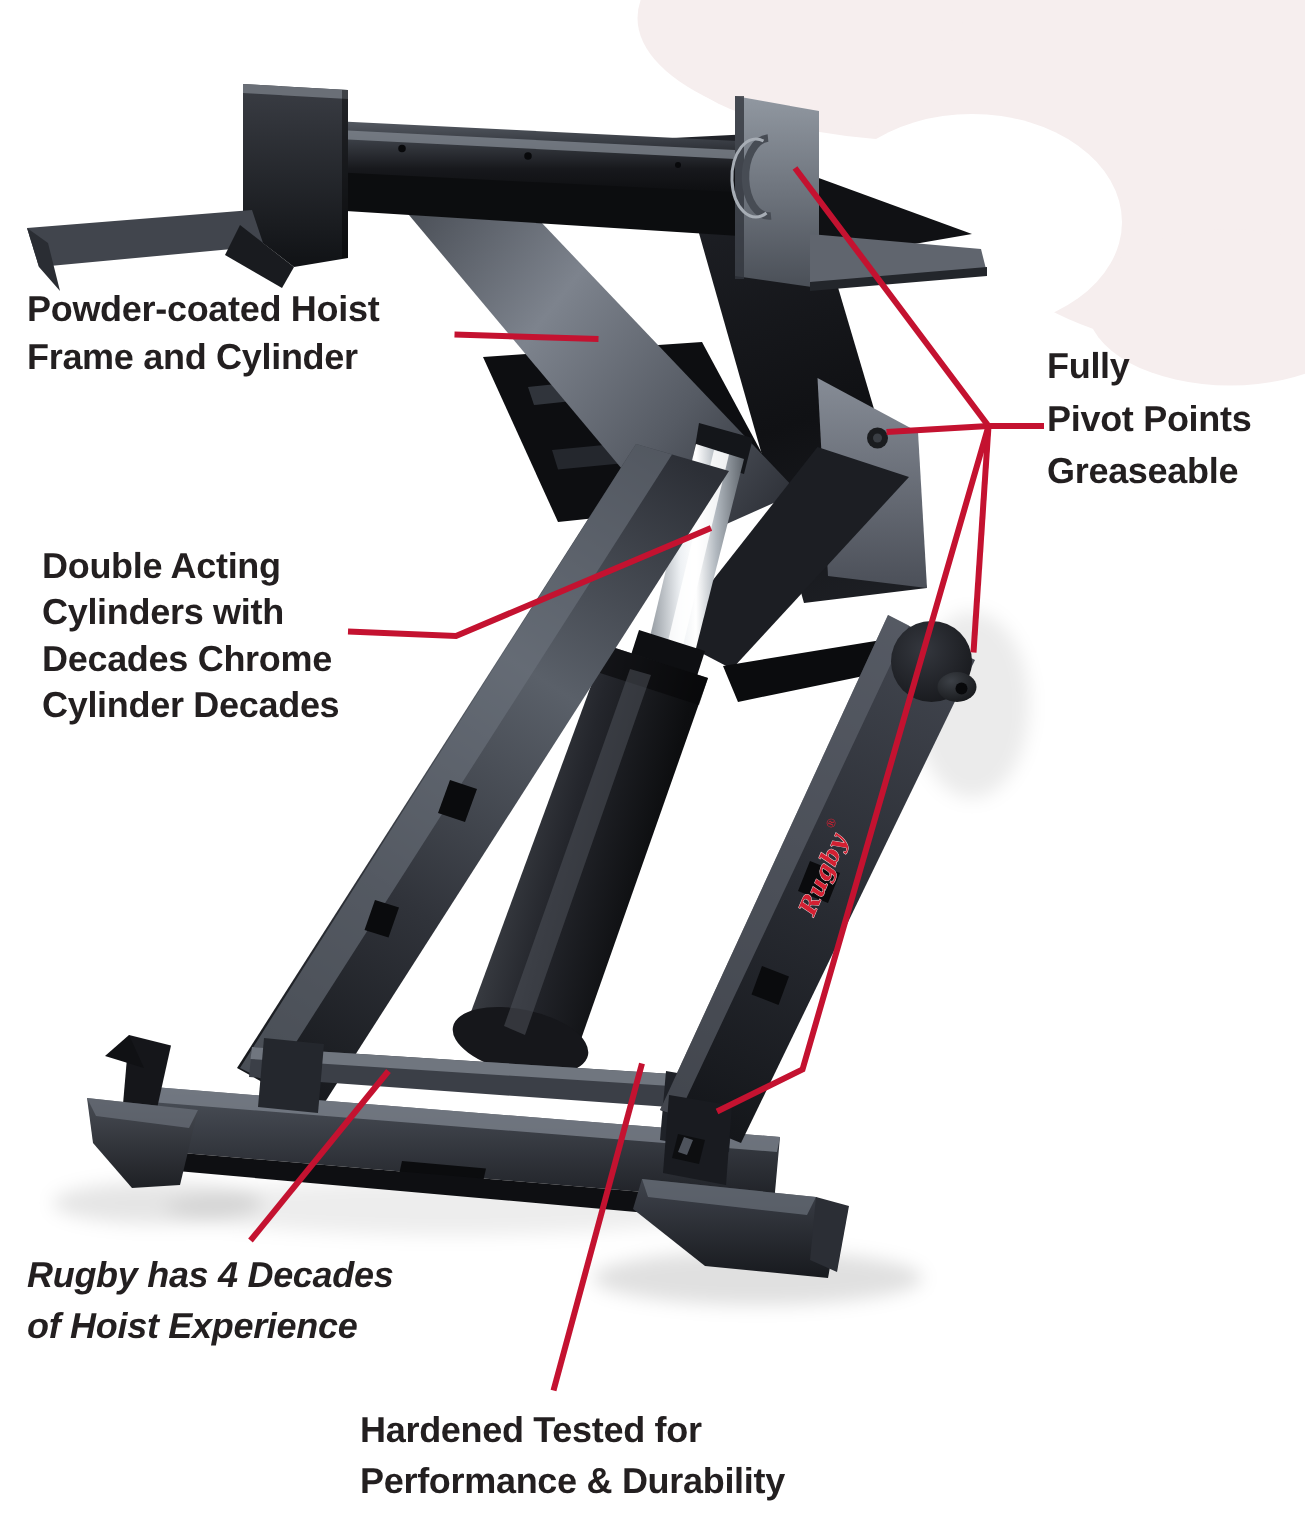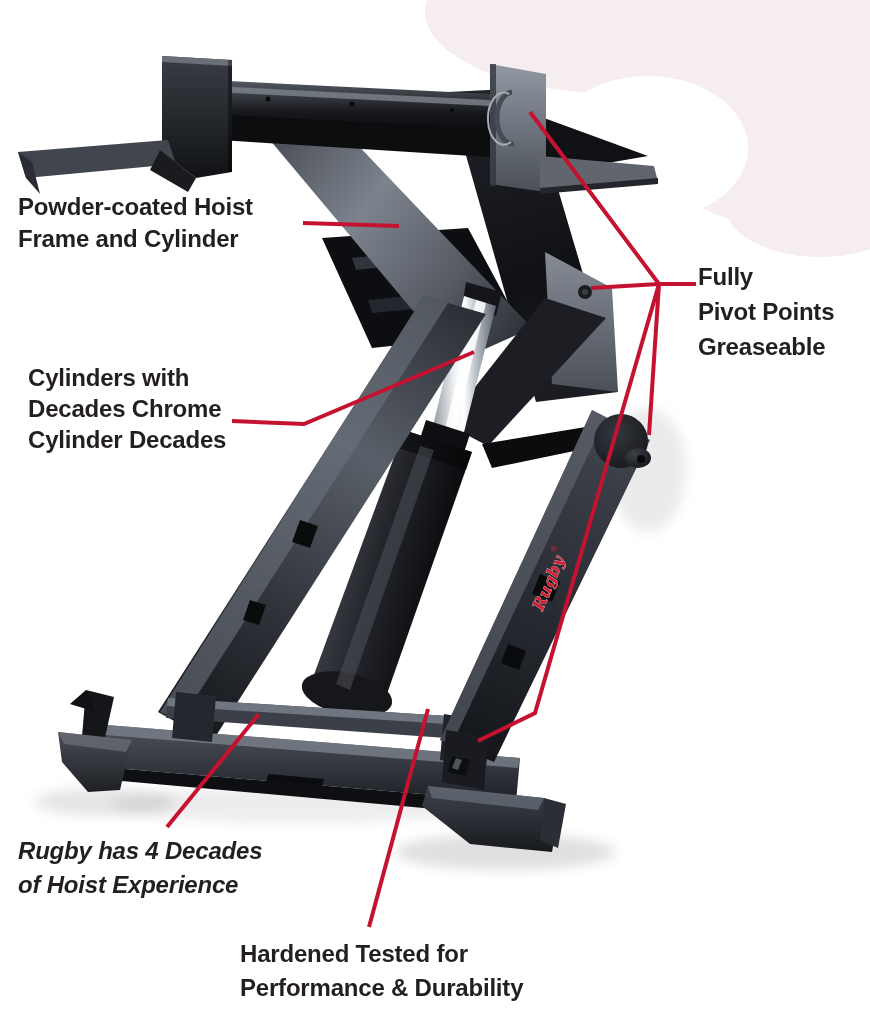--- a/index.html
+++ b/index.html
@@ -4,21 +4,21 @@
 <style>
   html,body{margin:0;padding:0;}
   body{width:870px;height:1024px;position:relative;overflow:hidden;
        font-family:"Liberation Sans","DejaVu Sans",sans-serif;}
   #stage{position:absolute;left:0;top:0;width:870px;height:1024px;}
   svg{position:absolute;left:0;top:0;}
   #annotations{position:absolute;left:0;top:0;width:870px;height:1024px;pointer-events:none;}
   .callout{position:absolute;font-weight:bold;font-size:24px;letter-spacing:-0.2px;white-space:nowrap;}
   .callout .ln{display:block;}
   .c-powder{left:18px;top:191px;line-height:32px;}
-  .c-grease{left:698px;top:227px;line-height:35px;margin-top:32px;}
+  .c-grease{left:698px;top:227px;line-height:35px;}
   .c-cyl{left:28px;top:362px;line-height:31px;}
   .c-rugby{left:18px;top:834px;line-height:34px;font-style:italic;}
   .c-factory{left:240px;top:937px;line-height:34px;}
 </style>
 </head>
 <body style="background: rgb(255, 255, 255);">
 
 <div id="stage">
 <svg width="870" height="1024" viewBox="0 0 870 1024">
   <defs>
@@ -225,20 +225,21 @@
   <div class="callout c-powder">
     <span class="ln">Powder-coated Hoist</span>
     <span class="ln">Frame and Cylinder</span>
   </div>
   <div class="callout c-grease">
     <span class="ln">Fully</span>
     <span class="ln">Pivot Points</span>
     <span class="ln">Greaseable</span>
   </div>
   <div class="callout c-cyl">
+    <span class="ln">Double Acting</span>
     <span class="ln">Cylinders with</span>
     <span class="ln">Decades Chrome</span>
     <span class="ln">Cylinder Decades</span>
   </div>
   <div class="callout c-rugby">
     <span class="ln">Rugby has 4 Decades</span>
     <span class="ln">of Hoist Experience</span>
   </div>
   <div class="callout c-factory">
     <span class="ln">Hardened Tested for</span>

